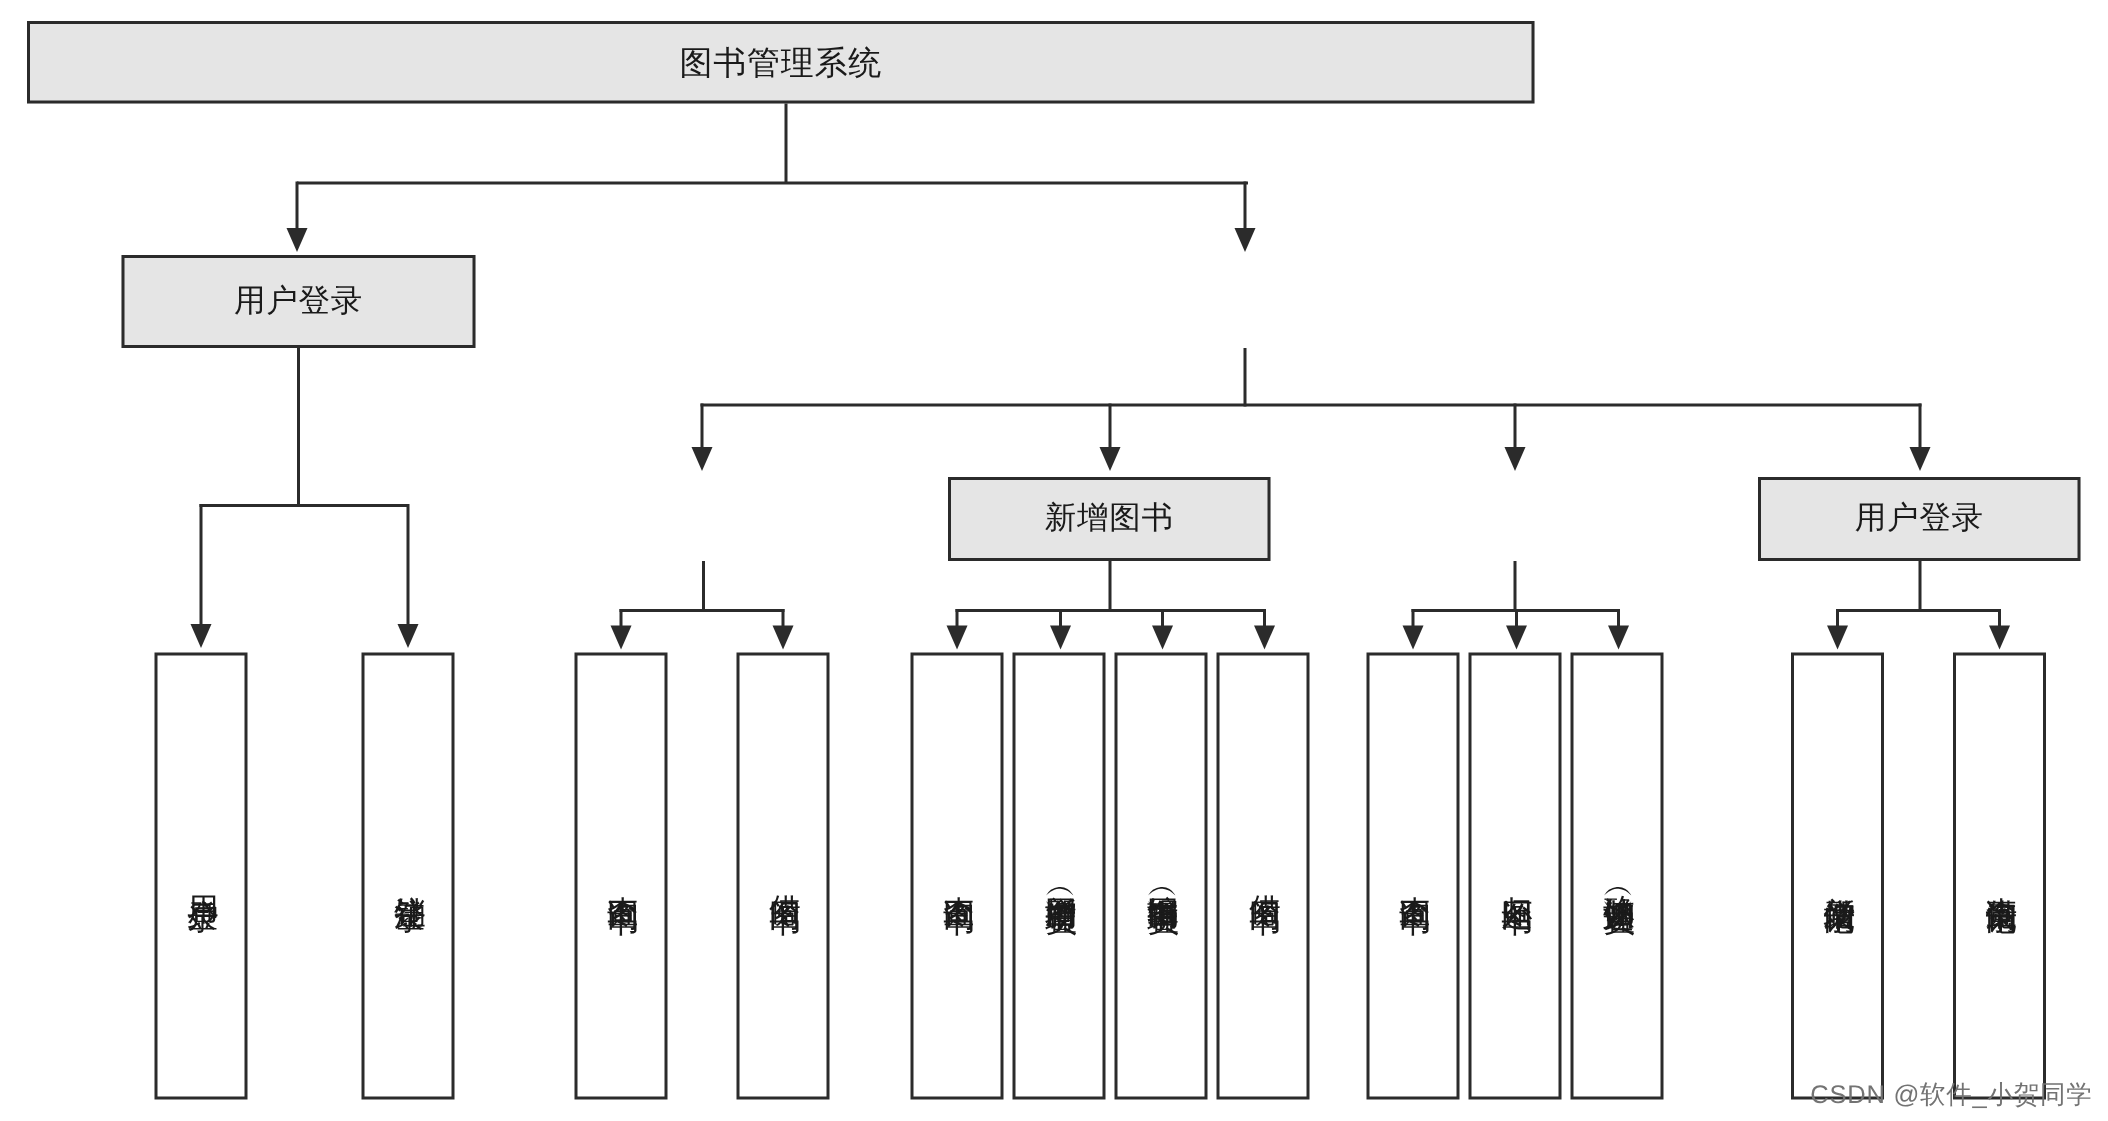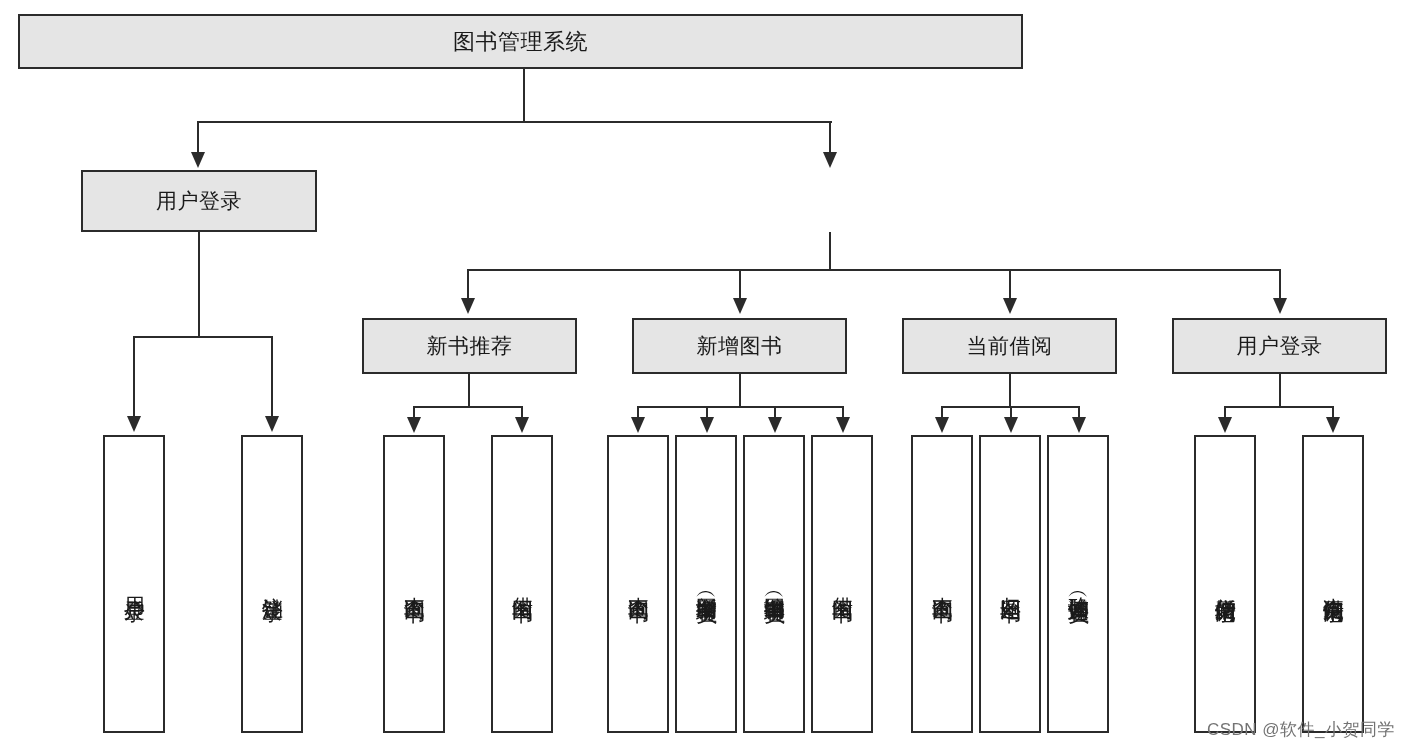--- a/index.html
+++ b/index.html
@@ -126,29 +126,23 @@
 
   <div class="vline" style="left:739px;top:269px;height:31px;"></div>
   <div class="arrow" style="left:733px;top:298px;"></div>
 
   <div class="vline" style="left:1009px;top:269px;height:31px;"></div>
   <div class="arrow" style="left:1003px;top:298px;"></div>
 
   <div class="vline" style="left:1279px;top:269px;height:31px;"></div>
   <div class="arrow" style="left:1273px;top:298px;"></div>
 
-  <div class="node" style="left:362px;top:318px;width:215px;height:56px;">
-    <span class="label">新书推荐</span>
-  </div>
   <div class="node" style="left:632px;top:318px;width:215px;height:56px;">
     <span class="label">新增图书</span>
   </div>
-  <div class="node" style="left:902px;top:318px;width:215px;height:56px;">
-    <span class="label">当前借阅</span>
-  </div>
   <div class="node" style="left:1172px;top:318px;width:215px;height:56px;">
     <span class="label">用户登录</span>
   </div>
 
   <div class="vline" style="left:468px;top:374px;height:33px;"></div>
   <div class="hline" style="left:413px;top:406px;width:110px;"></div>
 
   <div class="vline" style="left:413px;top:406px;height:13px;"></div>
   <div class="arrow" style="left:407px;top:417px;"></div>
 

